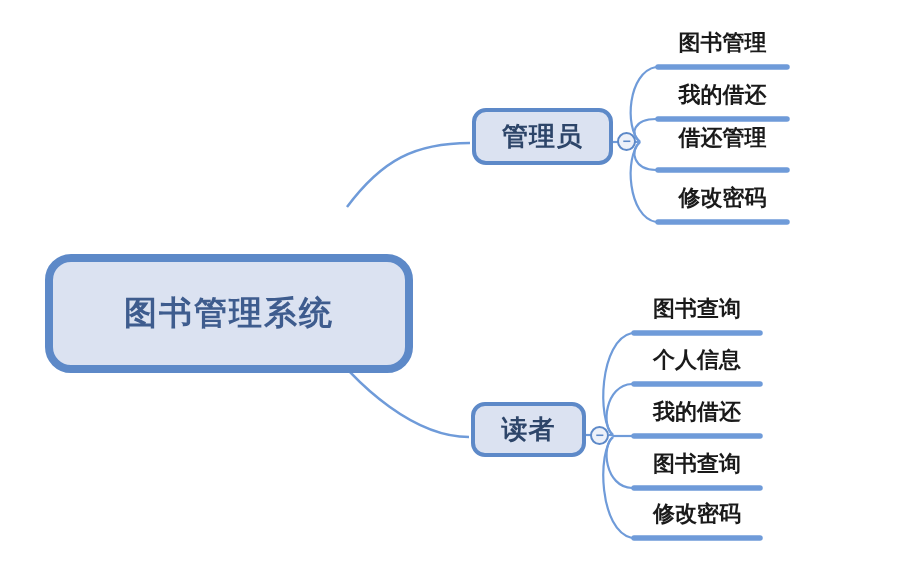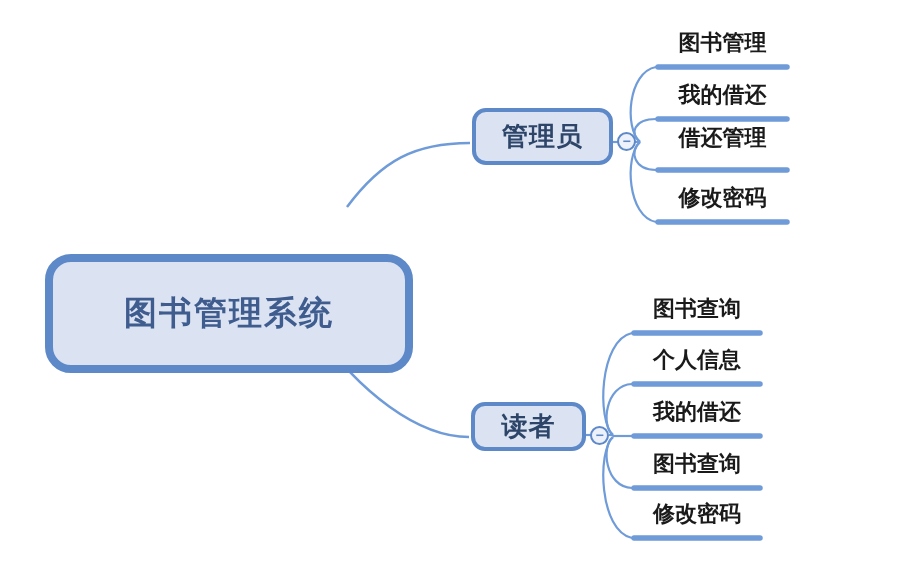--- a/index.html
+++ b/index.html
@@ -44,21 +44,21 @@
   }
   .branch-node {
     border-width: 4px;
     border-radius: 14px;
     font-size: 26px;
     font-weight: 600;
     letter-spacing: 1px;
     color: #2D4569;
   }
   .branch-admin  { left: 472px; top: 108px; width: 141px; height: 57px; }
-  .branch-reader { left: 471px; top: 402px; width: 115px; height: 49px; }
+  .branch-reader { left: 471px; top: 402px; width: 115px; height: 55px; }
 
   .collapse-btn {
     position: absolute;
     box-sizing: border-box;
     width: 19px; height: 19px;
     border: 2px solid #5D89C8;
     border-radius: 50%;
     background: #EDF1F9;
     color: #5D89C8;
     display: flex;

